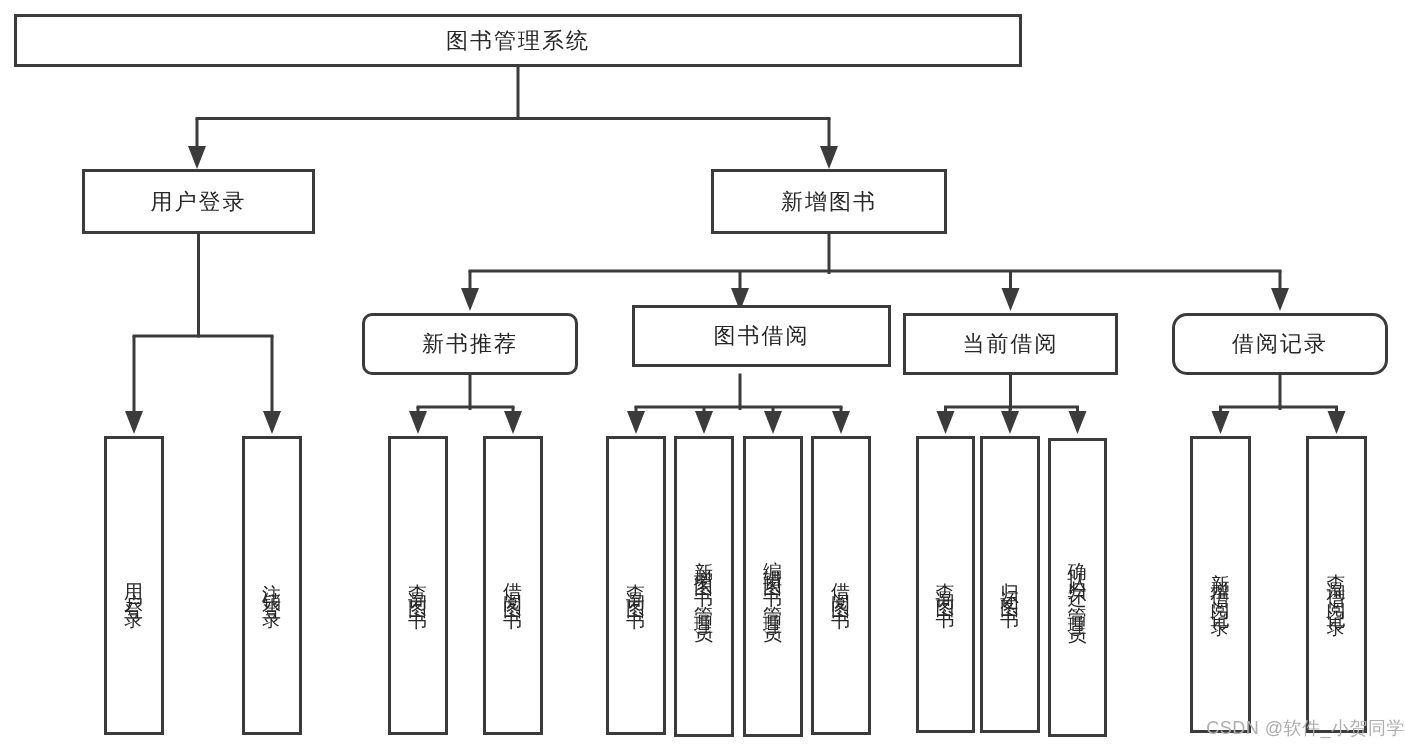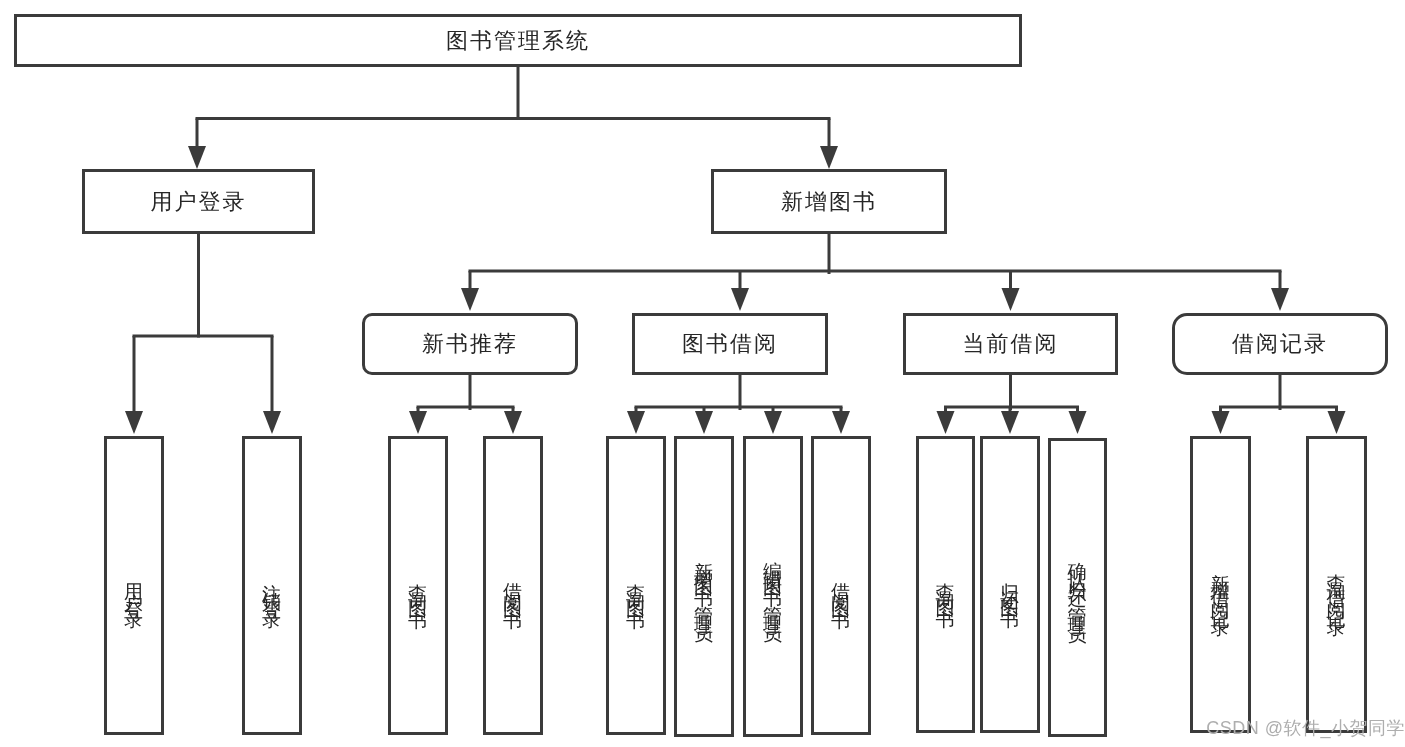--- a/index.html
+++ b/index.html
@@ -91,21 +91,21 @@
   <div class="node h-node" style="left:82px;top:169px;width:233px;height:65px;">
       <span>用户登录</span>
     </div>
   <div class="node h-node" style="left:711px;top:169px;width:236px;height:65px;">
       <span>新增图书</span>
     </div>
 
   <div class="node h-node" style="left:362px;top:313px;width:216px;height:62px;border-radius:10px;">
       <span>新书推荐</span>
     </div>
-  <div class="node h-node" style="left:632px;top:313px;width:196px;height:62px;">
+  <div class="node h-node" style="left:632px;top:305px;width:259px;height:62px;">
       <span>图书借阅</span>
     </div>
   <div class="node h-node" style="left:903px;top:313px;width:215px;height:62px;">
       <span>当前借阅</span>
     </div>
   <div class="node h-node" style="left:1172px;top:313px;width:216px;height:62px;border-radius:15px;">
       <span>借阅记录</span>
     </div>
 
   <div class="node v-node" style="left:104px;top:436px;width:60px;height:299px;">

